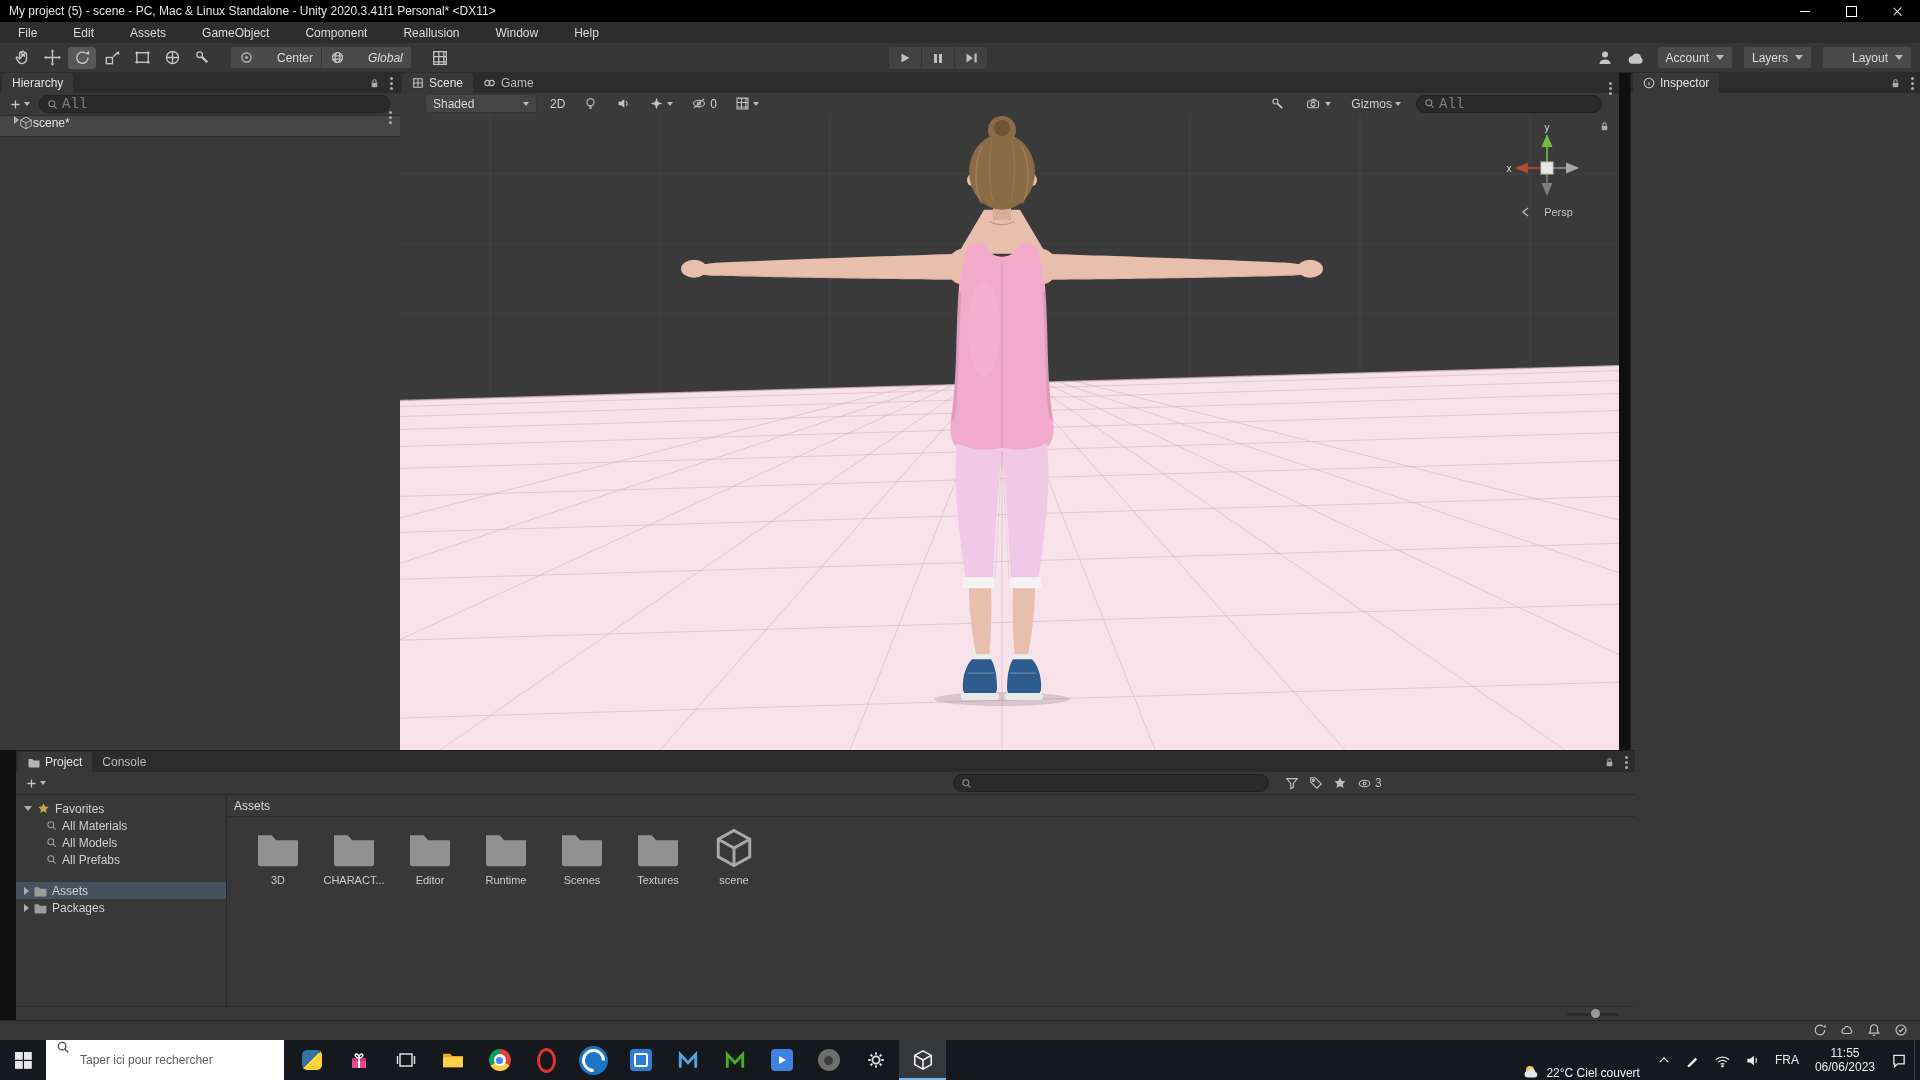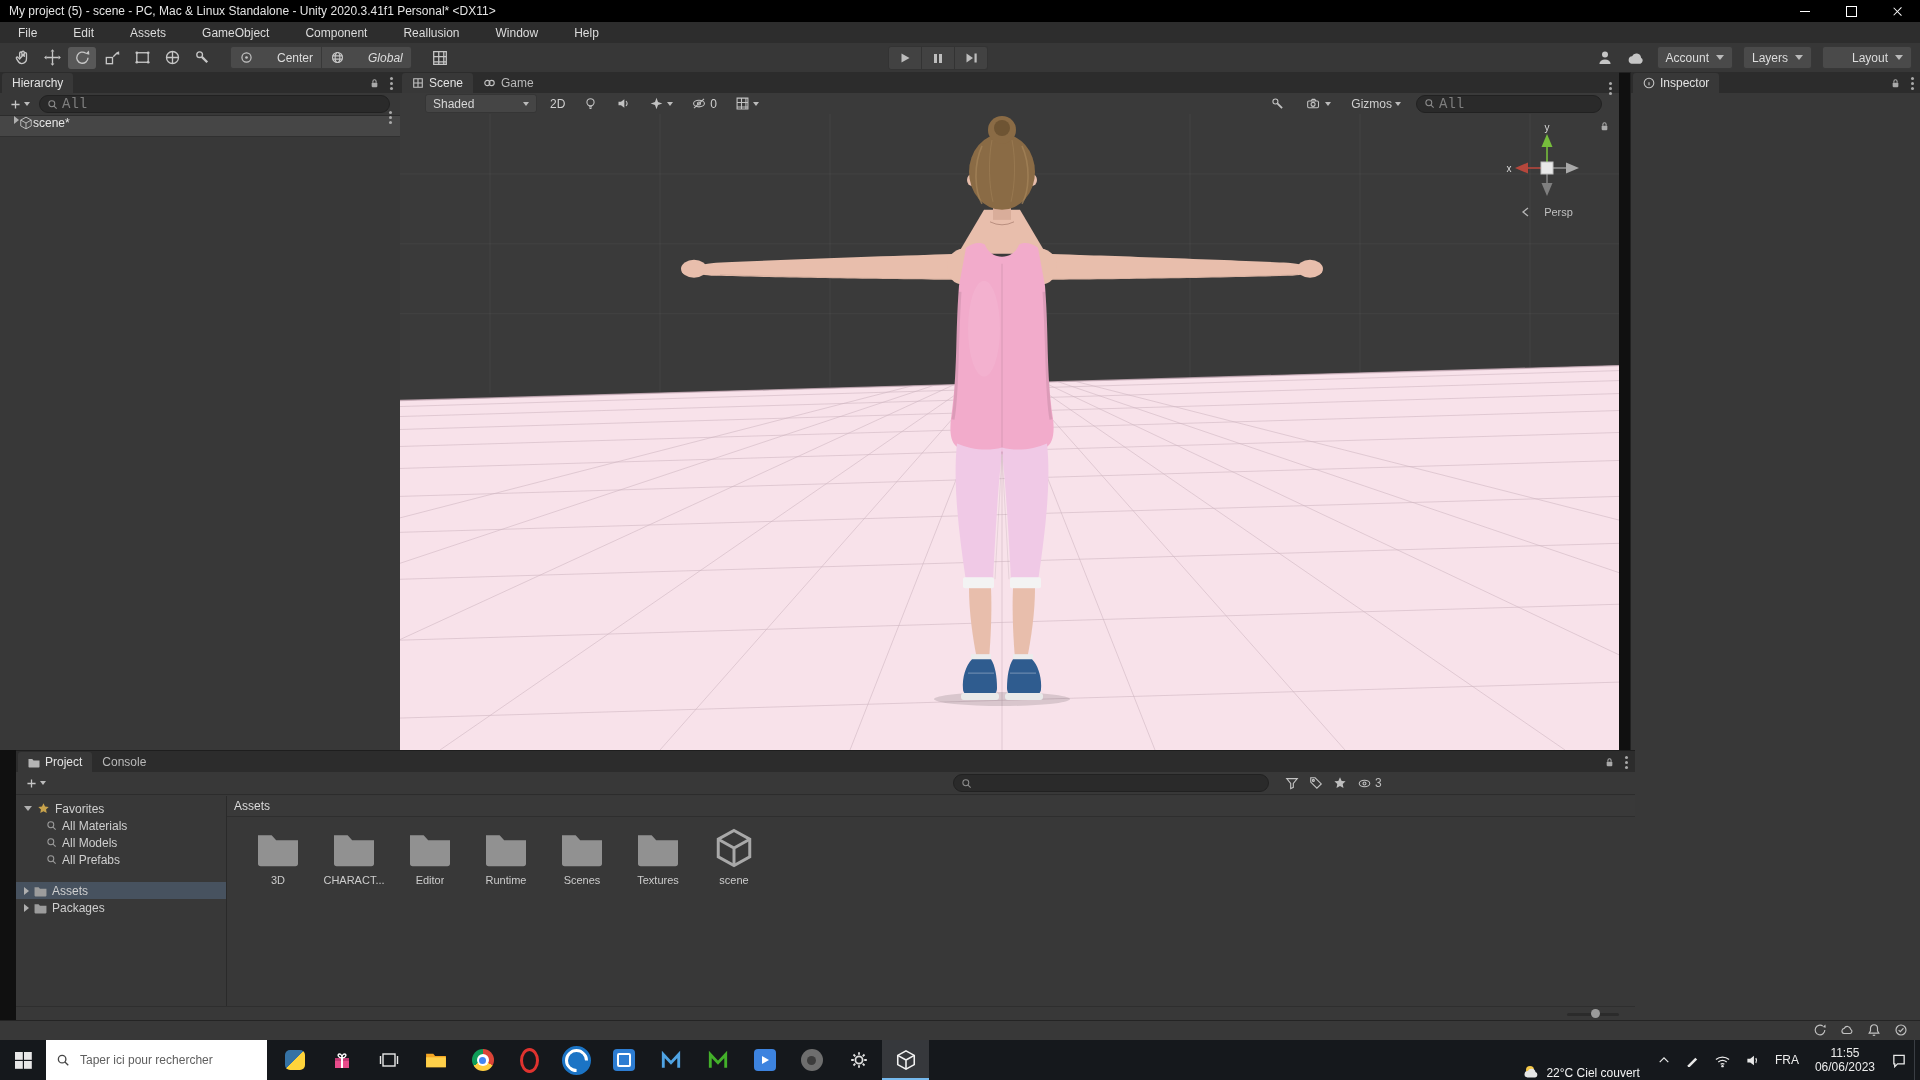--- a/index.html
+++ b/index.html
@@ -120,21 +120,21 @@
   #zoom-slider .track{position:absolute;top:2px;left:0;right:0;height:3px;background:#2B2B2B;border-radius:2px;}
   #zoom-slider .knob{position:absolute;top:-2px;left:24px;width:9px;height:9px;border-radius:50%;background:#9B9B9B;}
 
   
   #statusbar{top:1020px;left:0;right:0;height:20px;background:#383838;border-top:1px solid #242424;}
   #status-icons{position:absolute;right:12px;top:2px;display:flex;gap:13px;color:#9A9A9A;}
 
   
   #taskbar{top:1040px;left:0;right:0;height:40px;background:var(--taskbar-bg,#15181C);display:flex;align-items:center;color:#ECECEC;}
   .tb-cell{width:46px;height:40px;display:flex;align-items:center;justify-content:center;}
-  #tb-search{width:221px;height:40px;background:#FFFFFF;display:flex;align-items:center;gap:8px;padding:0 10px;box-sizing:border-box;}
+  #tb-search{width:238px;height:40px;background:#FFFFFF;display:flex;gap:8px;padding:0 10px;box-sizing:border-box;}
   #tb-search input{flex:1;border:none;outline:none;background:transparent;font-size:12px;color:#333;min-width:0;}
   #tb-search input::placeholder{color:#5E5E5E;}
   .pinned{display:flex;margin-left:4px;}
   .pinned .tb-cell{width:47px;}
   .tb-cell.active-app{background:rgba(255,255,255,.14);box-shadow:inset 0 -2px 0 #76B9ED;}
   .circle-c{width:17px;height:17px;border:3px solid #FFF;border-right-color:transparent;border-radius:50%;transform:rotate(45deg);background:#1B74C5;box-shadow:0 0 0 3px #1B74C5;border-radius:50%;}
   .opera-o{width:13px;height:19px;border:3.5px solid #E0332F;border-radius:50%;}
   .chrome{width:22px;height:22px;border-radius:50%;background:conic-gradient(#DB4437 0 33%,#FFCD40 33% 66%,#0F9D58 66% 100%);position:relative;}
   .chrome:before{content:"";position:absolute;inset:5px;border-radius:50%;background:#FFF;}
   .chrome:after{content:"";position:absolute;inset:7.5px;border-radius:50%;background:#4285F4;}

